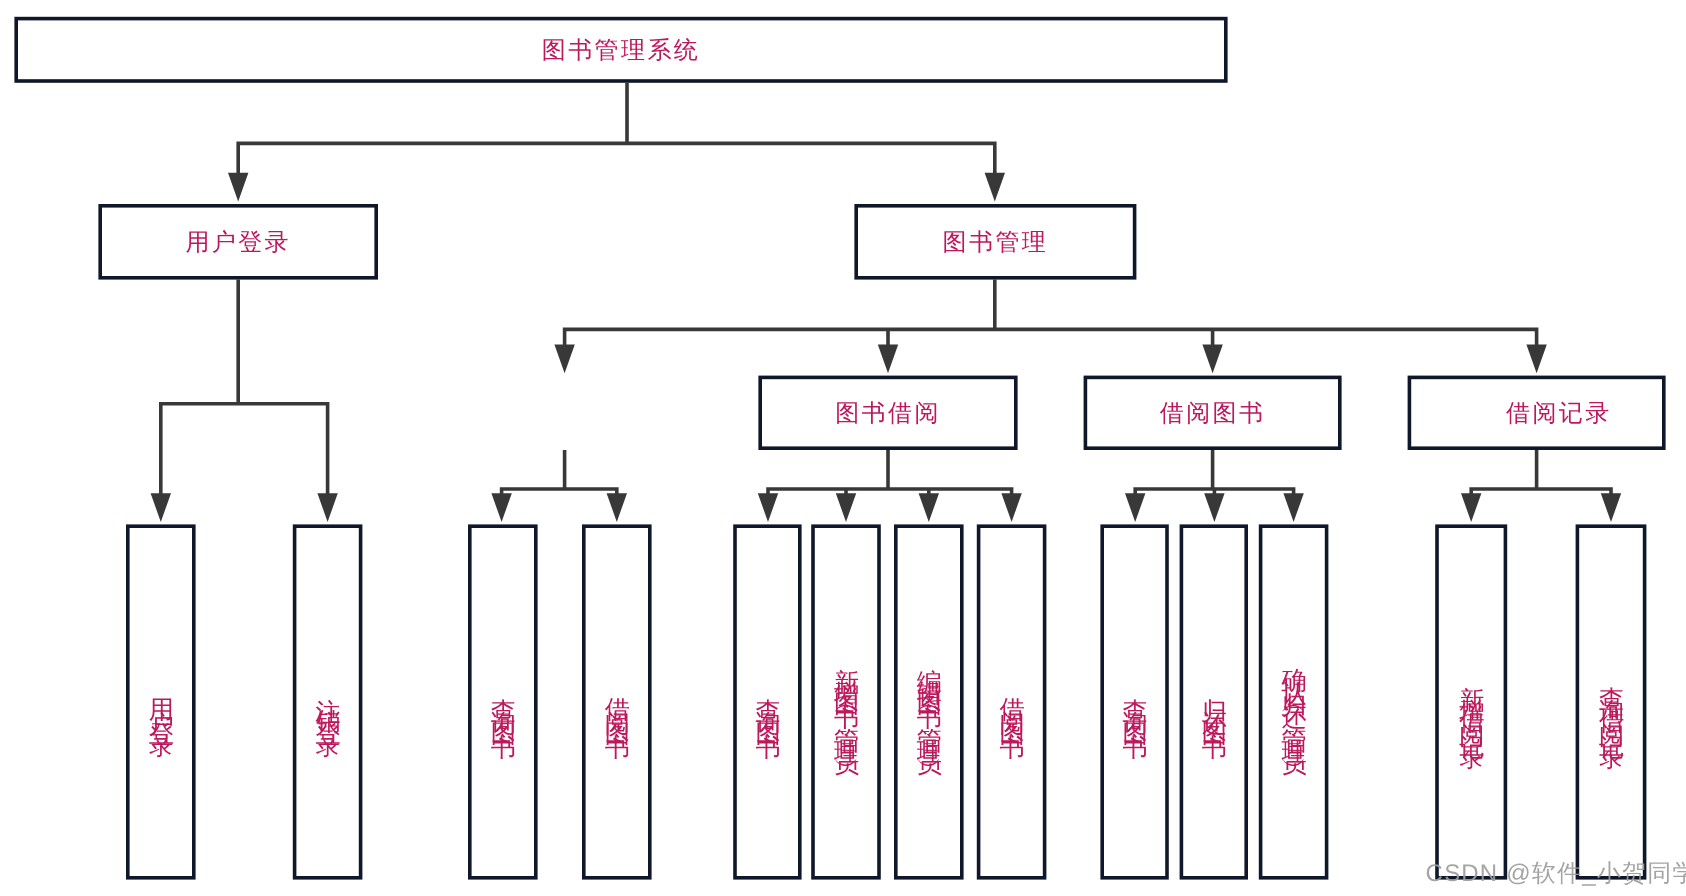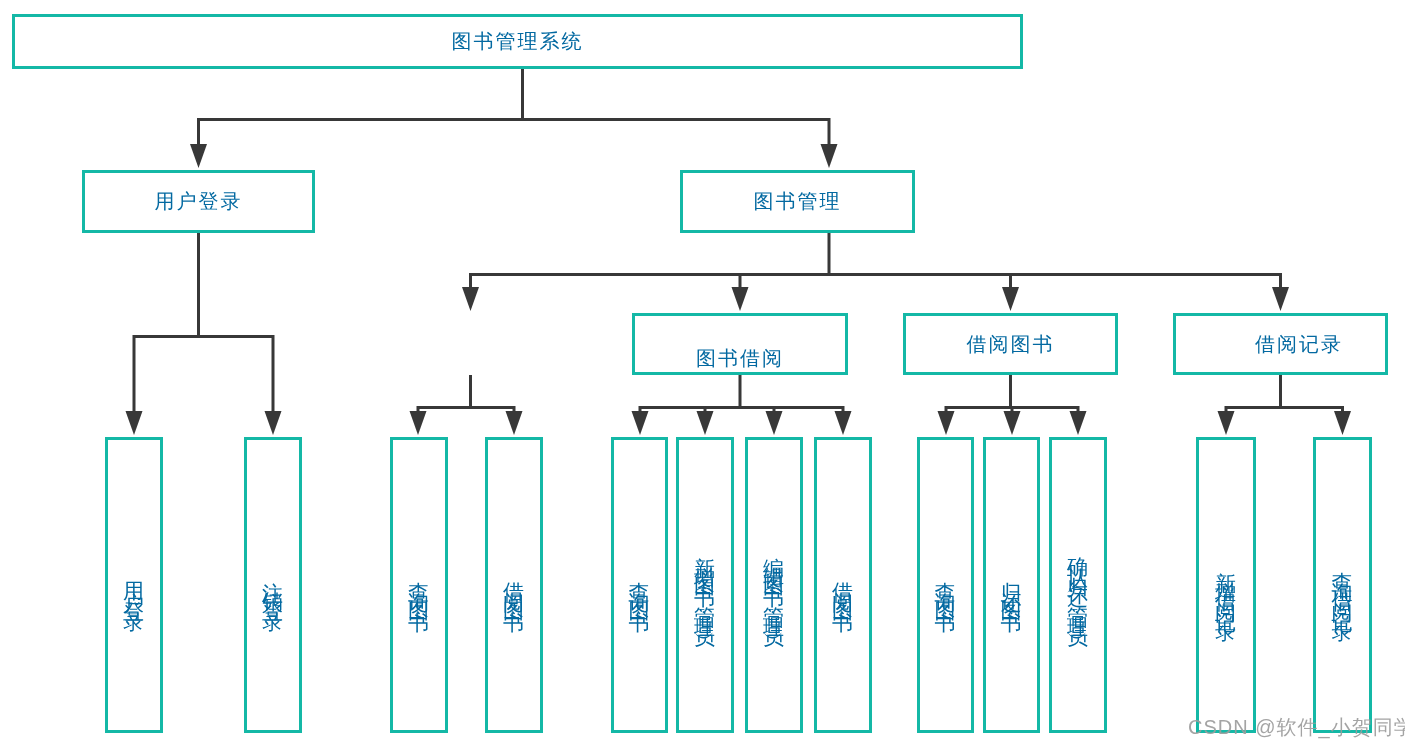--- a/index.html
+++ b/index.html
@@ -17,47 +17,47 @@
   }
   .connectors {
     position: absolute;
     left: 0;
     top: 0;
     z-index: 1;
   }
   .box {
     position: absolute;
     box-sizing: border-box;
-    border: 3px solid #14b8a6;
+    border: 3px solid #0f172a;
     background: #ffffff;
     display: flex;
     align-items: center;
     justify-content: center;
-    color: #0369a1;
+    color: #be185d;
     z-index: 2;
   }
   .box.h .t {
     font-size: 20px;
     letter-spacing: 2px;
     white-space: nowrap;
   }
   .box.v .t {
     writing-mode: vertical-rl;
     text-orientation: mixed;
     font-size: 21px;
     letter-spacing: 10px;
     line-height: 1;
   }
   
   .root   { left: 12px;   top: 14px;  width: 1011px; height: 55px; }
   .lvl2a  { left: 82px;   top: 170px; width: 233px;  height: 63px; }
-  .lvl2b  { left: 680px;  top: 170px; width: 235px;  height: 63px; }
+  .lvl2b  { left: 712px;  top: 170px; width: 235px;  height: 63px; }
   .lvl3   { top: 313px; height: 62px; }
   .s0     { left: 363px;  width: 215px; }
-  .s1     { left: 632px;  width: 216px; align-items: flex-end; }
+  .s1     { left: 632px;  width: 216px; }
   .s2     { left: 903px;  width: 215px; }
   .s3     { left: 1173px; width: 215px; padding-left: 37px; }
   .leaf   { top: 437px; height: 296px; width: 58px; }
   .ul0    { left: 105px; }
   .ul1    { left: 244px; }
   .nb0    { left: 390px; }
   .nb1    { left: 485px; }
   .bb0    { left: 611px; width: 57px; }
   .bb1    { left: 676px; }
   .bb2    { left: 745px; }

